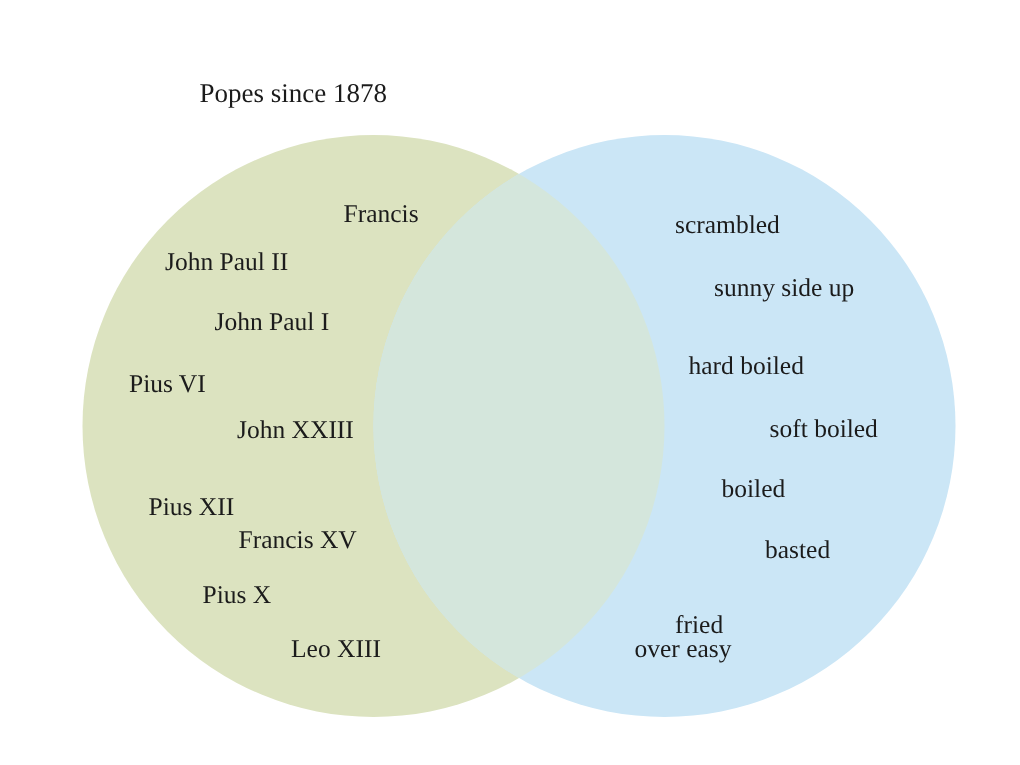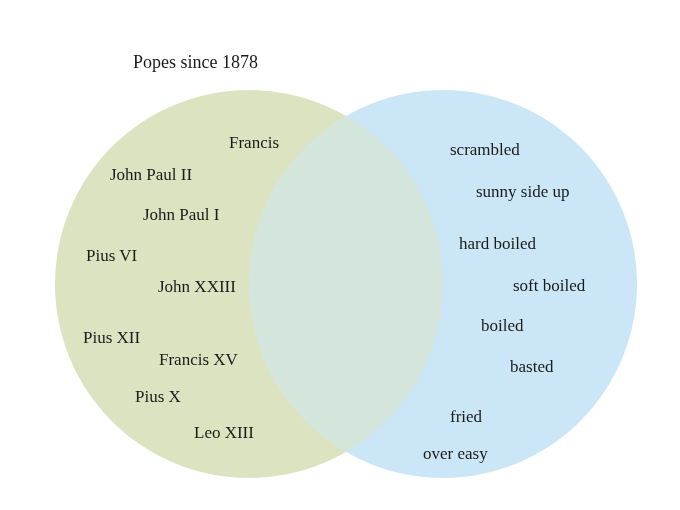--- a/index.html
+++ b/index.html
@@ -27,31 +27,31 @@
   </svg>
 
   <div class="title" style="left:133px; top:51px;">Popes since 1878</div>
 
   <div id="left-items">
       <div class="lbl" style="left: 229px; top: 133px;">Francis</div>
       <div class="lbl" style="left: 110px; top: 165px;">John Paul II</div>
       <div class="lbl" style="left: 143px; top: 205px;">John Paul I</div>
       <div class="lbl" style="left: 86px; top: 246px;">Pius VI</div>
       <div class="lbl" style="left: 148px; top: 277px; margin-left: 10px;">John XXIII</div>
-      <div class="lbl" style="left: 83px; top: 328px;">Pius XII</div>
+      <div class="lbl" style="left: 99px; top: 328px;">Pius XII</div>
       <div class="lbl" style="left: 159px; top: 350px;">Francis XV</div>
       <div class="lbl" style="left: 135px; top: 387px;">Pius X</div>
       <div class="lbl" style="left: 194px; top: 423px;">Leo XIII</div>
     </div>
   <div id="right-items">
       <div class="lbl" style="left: 450px; top: 140px;">scrambled</div>
       <div class="lbl" style="left: 476px; top: 182px;">sunny side up</div>
       <div class="lbl" style="left: 459px; top: 234px;">hard boiled</div>
       <div class="lbl" style="left: 513px; top: 276px;">soft boiled</div>
       <div class="lbl" style="left: 481px; top: 316px;">boiled</div>
       <div class="lbl" style="left: 510px; top: 357px;">basted</div>
       <div class="lbl" style="left: 450px; top: 379px; margin-top: 28px;">fried</div>
-      <div class="lbl" style="left: 423px; top: 444px;">over easy</div>
+      <div class="lbl" style="left: 423px; top: 423px;">over easy</div>
     </div>
 
   <div class="lbl center" style="left:296px; top:256px; width:100px;">
   </div>
 </div>
 
 </body></html>

